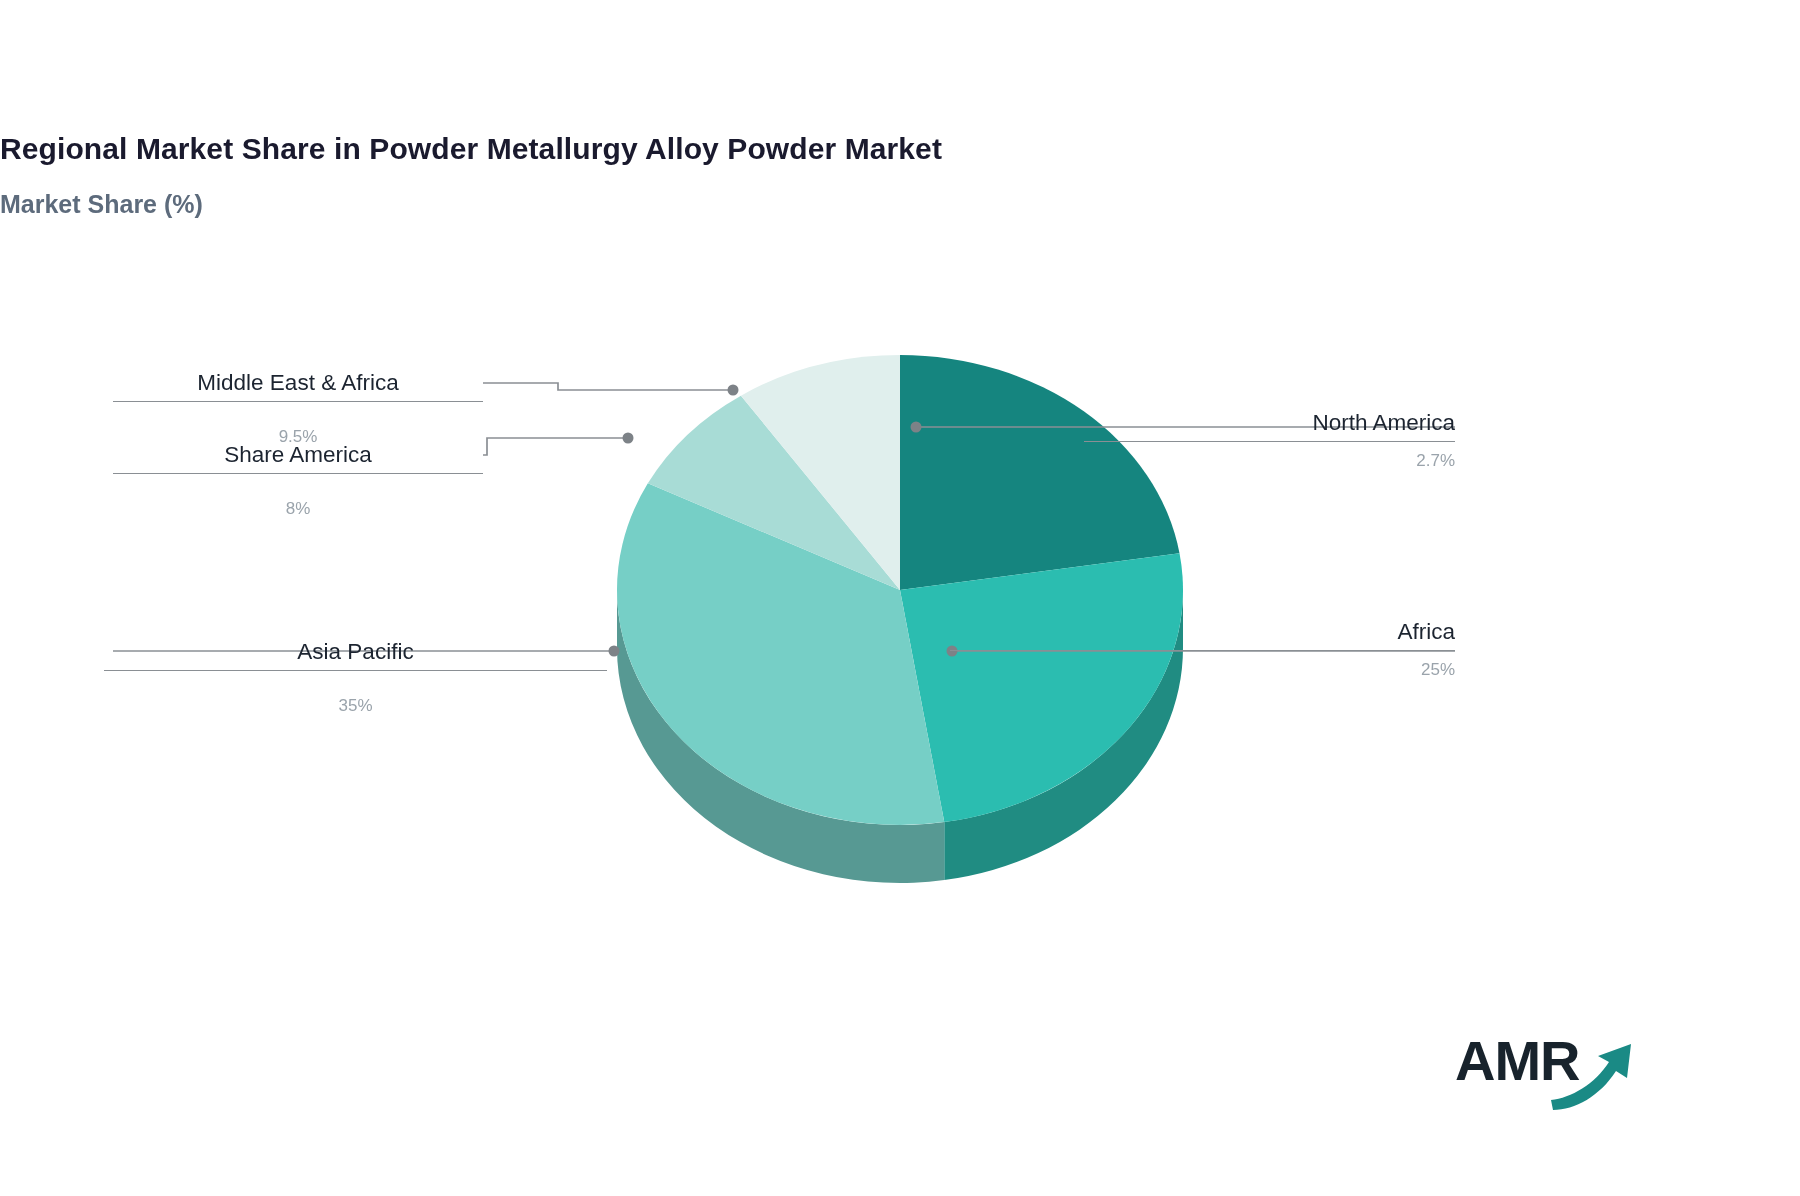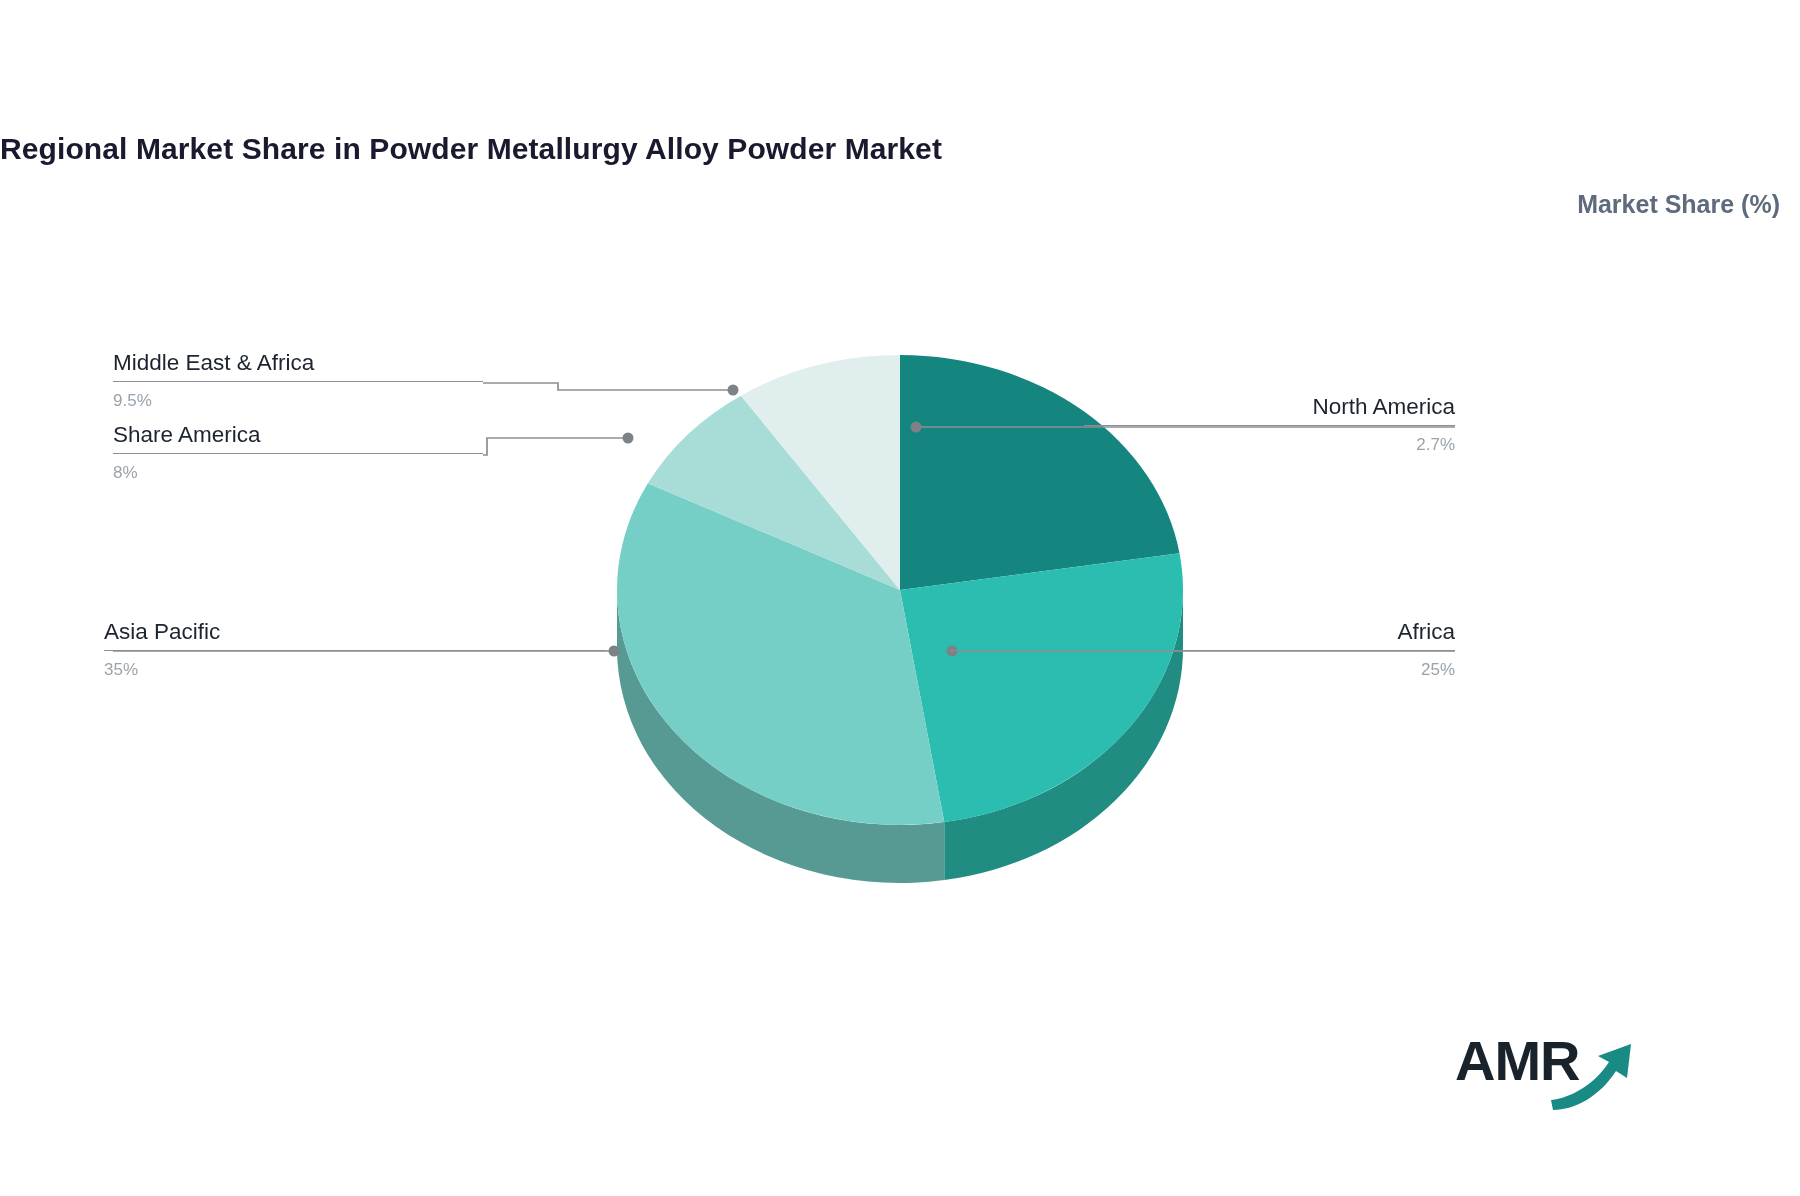--- a/index.html
+++ b/index.html
@@ -13,40 +13,40 @@
 
   
   .title {
     position:absolute; left:0; top:132px; width:1800px;
     text-align:left;
     font-size:30px; font-weight:bold; color:#1a1a2e;
     letter-spacing:.1px;
   }
   .subtitle {
     position:absolute; left:0; top:190px; width:1780px;
-    text-align:right;
+    text-align:left;
     font-size:25px; font-weight:bold; color:#5d6b7c;
   }
 
   
   #pie-wrap { position:absolute; left:560px; top:355px; width:680px; height:560px; }
   #pie-svg  { position:absolute; left:0; top:0; }
 
   
   .callout { position:absolute; }
   .callout .lbl {
     font-size:22.5px; color:#1c2430; line-height:30px; white-space:nowrap;
   }
   .callout .val {
     font-size:17px; color:#9aa3ab; line-height:30px; white-space:nowrap;
   }
   .callout .rule {
     height:0; border-top:1.6px solid #8a8f94; margin:3px 0 4px 0;
   }
-  .callout.left  .lbl, .callout.left  .val { text-align:left; }
+  .callout.left  .lbl, .callout.left  .val { text-align:center;margin-top:20px; }
   .callout.right .lbl, .callout.right .val { text-align:right; }
 
   
   #leaders { position:absolute; left:0; top:0; width:1800px; height:1196px; pointer-events:none; }
 
   
   #amr-logo { position:absolute; left:1455px; top:1022px; width:200px; height:100px; }
 </style>
 </head>
 <body>
@@ -101,21 +101,21 @@
     <div class="rule"></div>
     <div class="val">8%</div>
   </div>
 
   <div class="callout left" style="left:104px; top:617px; width:503px;">
     <div class="lbl">Asia Pacific</div>
     <div class="rule"></div>
     <div class="val">35%</div>
   </div>
 
-  <div class="callout right" style="left:1084px; top:392px; width:371px;">
+  <div class="callout right" style="left:1084px; top:408px; width:371px;">
     <div class="lbl">North America</div>
     <div class="rule"></div>
     <div class="val">2.7%</div>
   </div>
 
   <div class="callout right" style="left:950px; top:617px; width:505px;">
     <div class="lbl">Africa</div>
     <div class="rule"></div>
     <div class="val">25%</div>
   </div>

